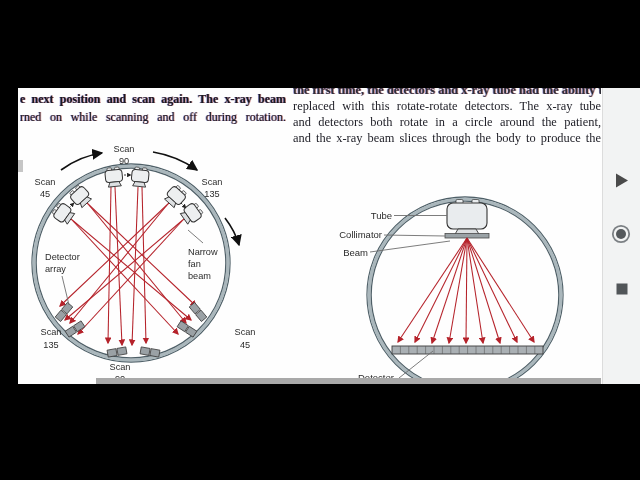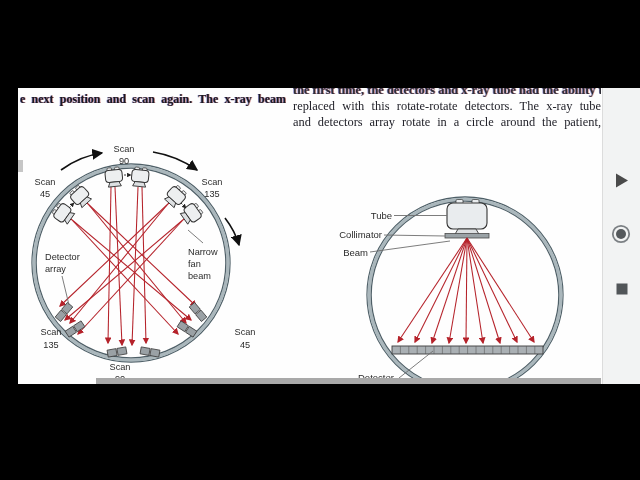--- a/index.html
+++ b/index.html
@@ -34,26 +34,28 @@
 
   <div id="lb-top" class="letterbox"></div>
   <div id="lb-bottom" class="letterbox"></div>
 
   <div id="page">
 
     <div id="left-tab"></div>
 
     <div id="col-left">
       <div class="jline fringe bold">e next position and scan again. The x-ray beam</div>
+      <div class="jline fringe">rned on while scanning and off during rotation.</div>
     </div>
 
     <div id="col-right">
       <div class="jline smear fringe">the first time, the detectors and x-ray tube had the ability to</div>
       <div class="jline">replaced with this rotate-rotate detectors. The x-ray tube</div>
-      <div class="jline">and detectors array rotate in a circle around the patient,</div>
+      <div class="jline">and detectors both rotate in a circle around the patient,</div>
+      <div class="jline">and the x-ray beam slices through the body to produce the</div>
     </div>
 
     <svg id="fig1" class="fig" viewBox="0 0 235 245">
       <defs>
         <marker id="mRed1" viewBox="0 0 8 8" refX="6.5" refY="4" markerWidth="6.5" markerHeight="6.5" orient="auto">
           <path d="M0,0 L8,4 L0,8 Z" fill="#b5222a"></path>
         </marker>
         <marker id="mBlk1" viewBox="0 0 8 8" refX="7" refY="4" markerWidth="7" markerHeight="7" orient="auto">
           <path d="M0,0 L8,4 L0,8 Z" fill="#111"></path>
         </marker>

